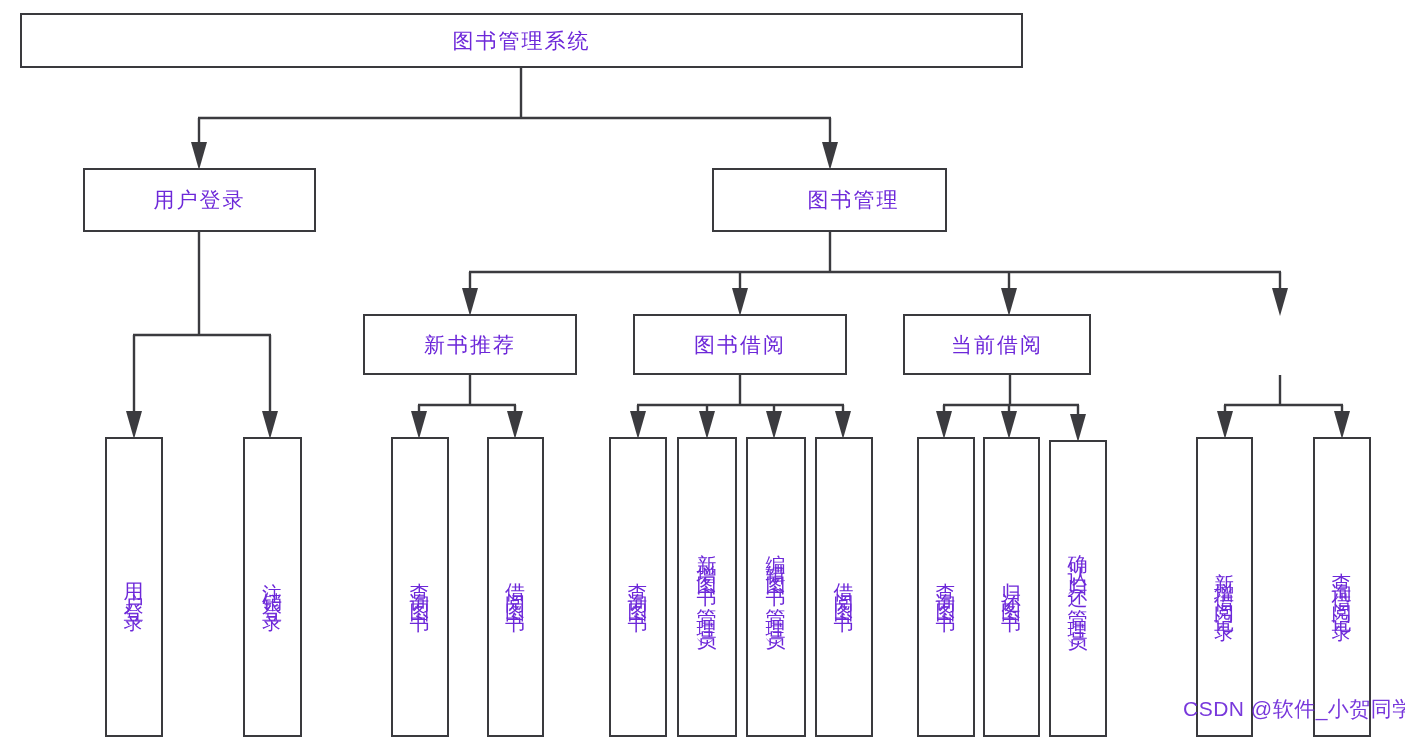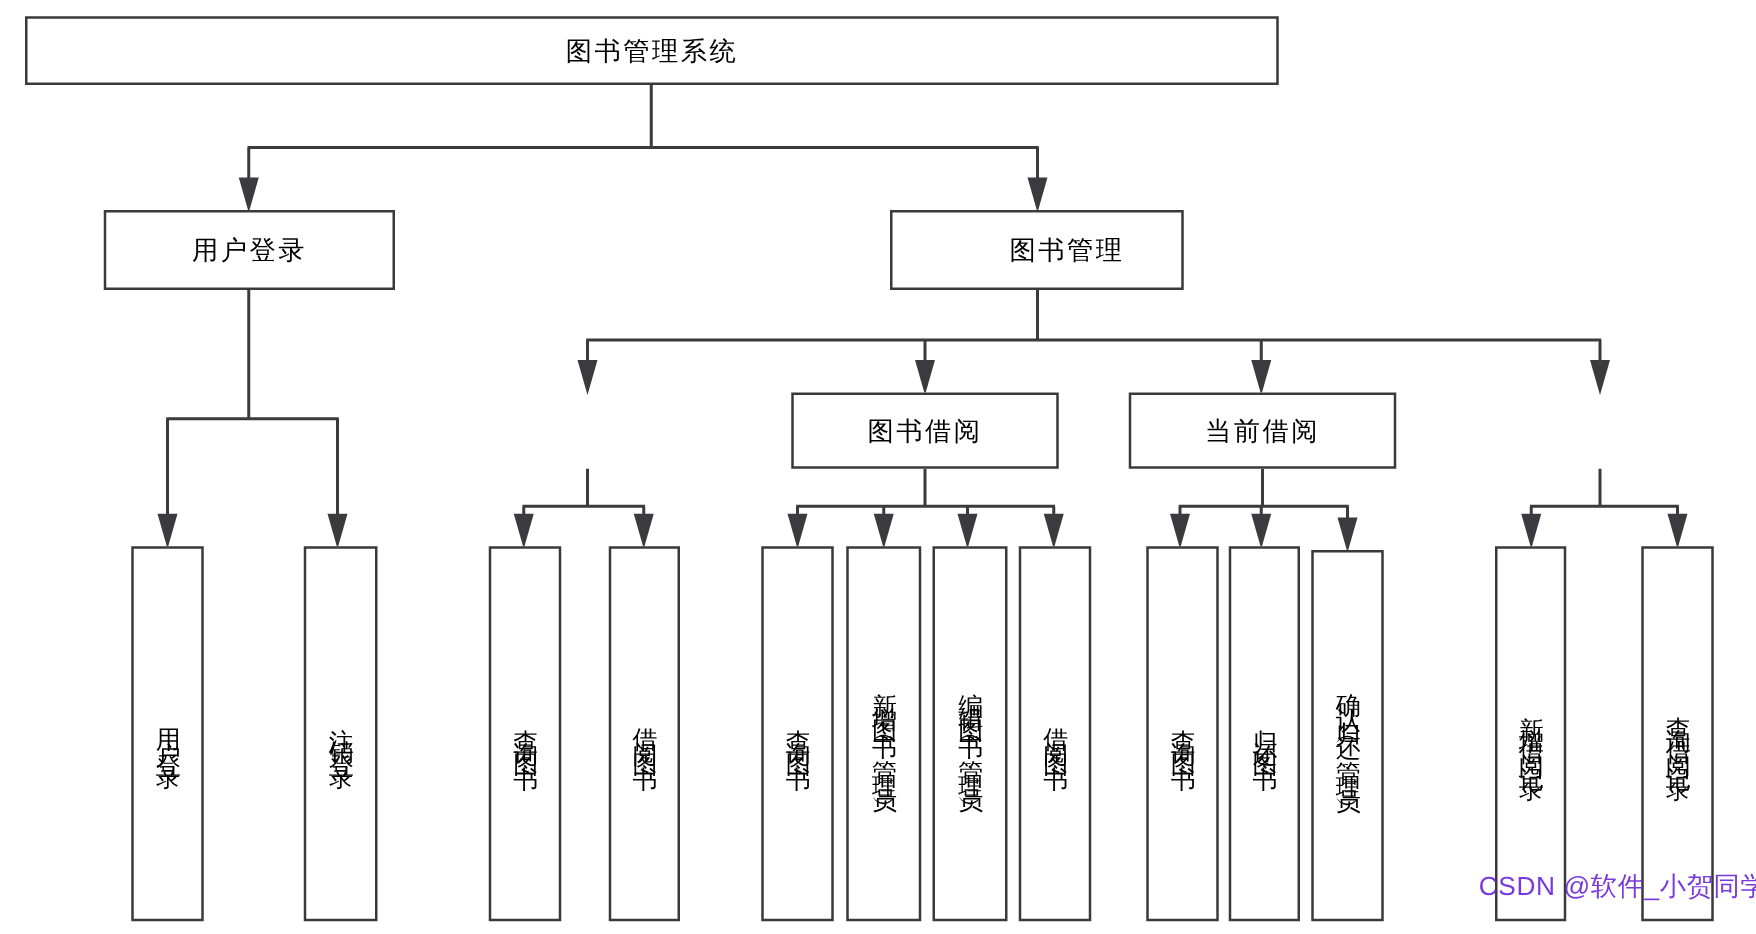--- a/index.html
+++ b/index.html
@@ -18,21 +18,21 @@
     background:#ffffff;
     border:2.5px solid #3a3a3e;
     display:flex;align-items:center;justify-content:center;
     box-sizing:border-box;
     color:#37373b;
   }
   .node .lbl{
     font-size:21px;
     letter-spacing:2px;
     white-space:nowrap;
-    color:#000000;
+    color:#6d28d9;
   }
   .node.v .lbl{
     writing-mode:vertical-rl;
     text-orientation:mixed;
     font-size:20px;
     letter-spacing:10px;
     line-height:1;
   }
   .node.v.long .lbl{letter-spacing:11px;}
   .watermark{
@@ -86,24 +86,27 @@
     <span class="lbl">图书管理系统</span>
   </div>
 
   <div class="node" style="left:83px;top:168px;width:233px;height:64px;">
     <span class="lbl">用户登录</span>
   </div>
   <div class="node" style="left:712px;top:168px;width:235px;height:64px;padding-left:48px;">
     <span class="lbl">图书管理</span>
   </div>
 
+  <div class="node" style="left:363px;top:314px;width:214px;height:61px;">
+    <span class="lbl">新书推荐</span>
+  </div>
   <div class="node" style="left:633px;top:314px;width:214px;height:61px;text-align:right;">
     <span class="lbl">图书借阅</span>
   </div>
-  <div class="node" style="left:903px;top:314px;width:214px;height:61px;">
+  <div class="node" style="left:903px;top:314px;width:188px;height:61px;">
     <span class="lbl">当前借阅</span>
   </div>
 
   <div class="node v" style="left:105px;top:437px;width:58px;height:300px;">
     <span class="lbl">用户登录</span>
   </div>
   <div class="node v" style="left:243px;top:437px;width:59px;height:300px;">
     <span class="lbl">注销登录</span>
   </div>
 

